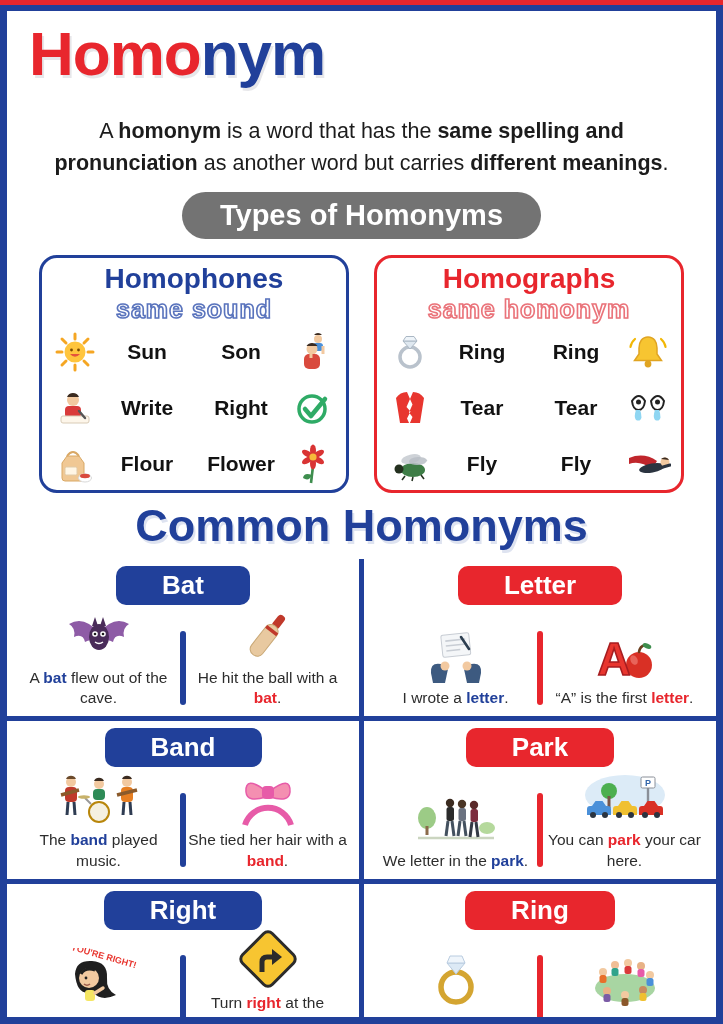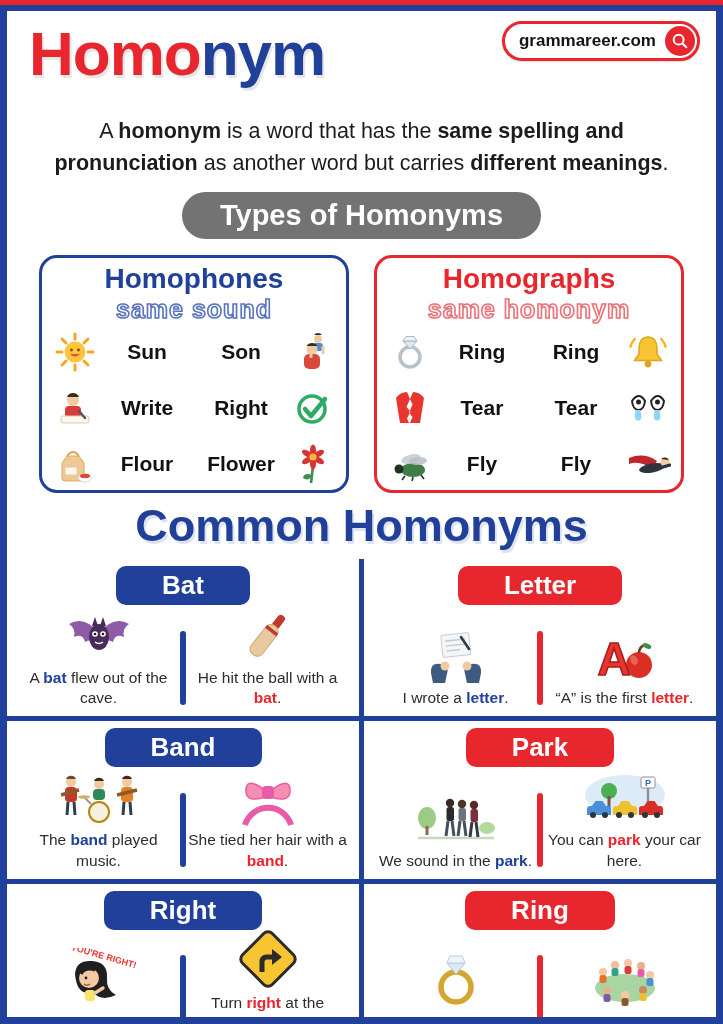--- a/index.html
+++ b/index.html
@@ -53,29 +53,20 @@
 </style>
 </head>
 <body>
 
 <div class="poster">
   <div class="top-strip"></div>
   <div class="frame">
 
     <div class="header">
       <div class="title"><span class="t-red">Homo</span><span class="t-blue">nym</span></div>
-      <div class="badge">
-        <span class="badge-label">grammareer.com</span>
-        <span class="badge-circle">
-          <svg width="18" height="18" viewBox="0 0 20 20">
-              <circle cx="8.5" cy="8.5" r="5.5" fill="none" stroke="#fff" stroke-width="2.2"></circle>
-              <line x1="12.7" y1="12.7" x2="17" y2="17" stroke="#fff" stroke-width="2.2" stroke-linecap="round"></line>
-            </svg>
-        </span>
-      </div>
     </div>
 
     <p class="definition"><span>A </span><b>homonym</b><span> is a word that has the </span><b>same spelling and pronunciation</b><span> as another word but carries </span><b>different meanings</b><span>.</span></p>
 
     <div class="banner">Types of Homonyms</div>
 
     <div class="type-boxes">
 
       <div class="tbox blue">
         <div class="tbox-title">Homophones</div>
@@ -382,21 +373,21 @@
                     <circle cx="46" cy="12" r="4.2" fill="#4A3525"></circle>
                     <rect x="42.5" y="16" width="7.5" height="13" rx="2.5" fill="#6B7280"></rect>
                     <line x1="44" y1="29" x2="42" y2="44" stroke="#44515f" stroke-width="3"></line>
                     <line x1="48" y1="29" x2="50" y2="44" stroke="#44515f" stroke-width="3"></line>
                     <circle cx="58" cy="13" r="4.2" fill="#5A2A2A"></circle>
                     <rect x="54.5" y="17" width="7.5" height="13" rx="2.5" fill="#7C2D3E"></rect>
                     <line x1="56" y1="30" x2="54" y2="45" stroke="#343a45" stroke-width="3"></line>
                     <line x1="60" y1="30" x2="62" y2="45" stroke="#343a45" stroke-width="3"></line>
                   </svg>
               </span>
-              <p class="cap"><span>We sound in the </span><span class="kw b">park</span><span>.</span></p>
+              <p class="cap"><span>We letter in the </span><span class="kw b">park</span><span>.</span></p>
             </div>
             <div class="bar red"></div>
             <div class="example">
               <span class="eimg">
                 <svg width="84" height="56" viewBox="0 0 84 56">
                     <ellipse cx="42" cy="24" rx="40" ry="20" fill="#DCEBF7"></ellipse>
                     <circle cx="26" cy="20" r="8" fill="#4CAF50"></circle>
                     <rect x="24.5" y="25" width="3" height="12" fill="#795548"></rect>
                     <rect x="58" y="6" width="14" height="11" rx="1.5" fill="#fff" stroke="#8a8f98"></rect>
                     <text x="65" y="15" font-size="9" font-weight="bold" fill="#3366AA" text-anchor="middle">P</text>

